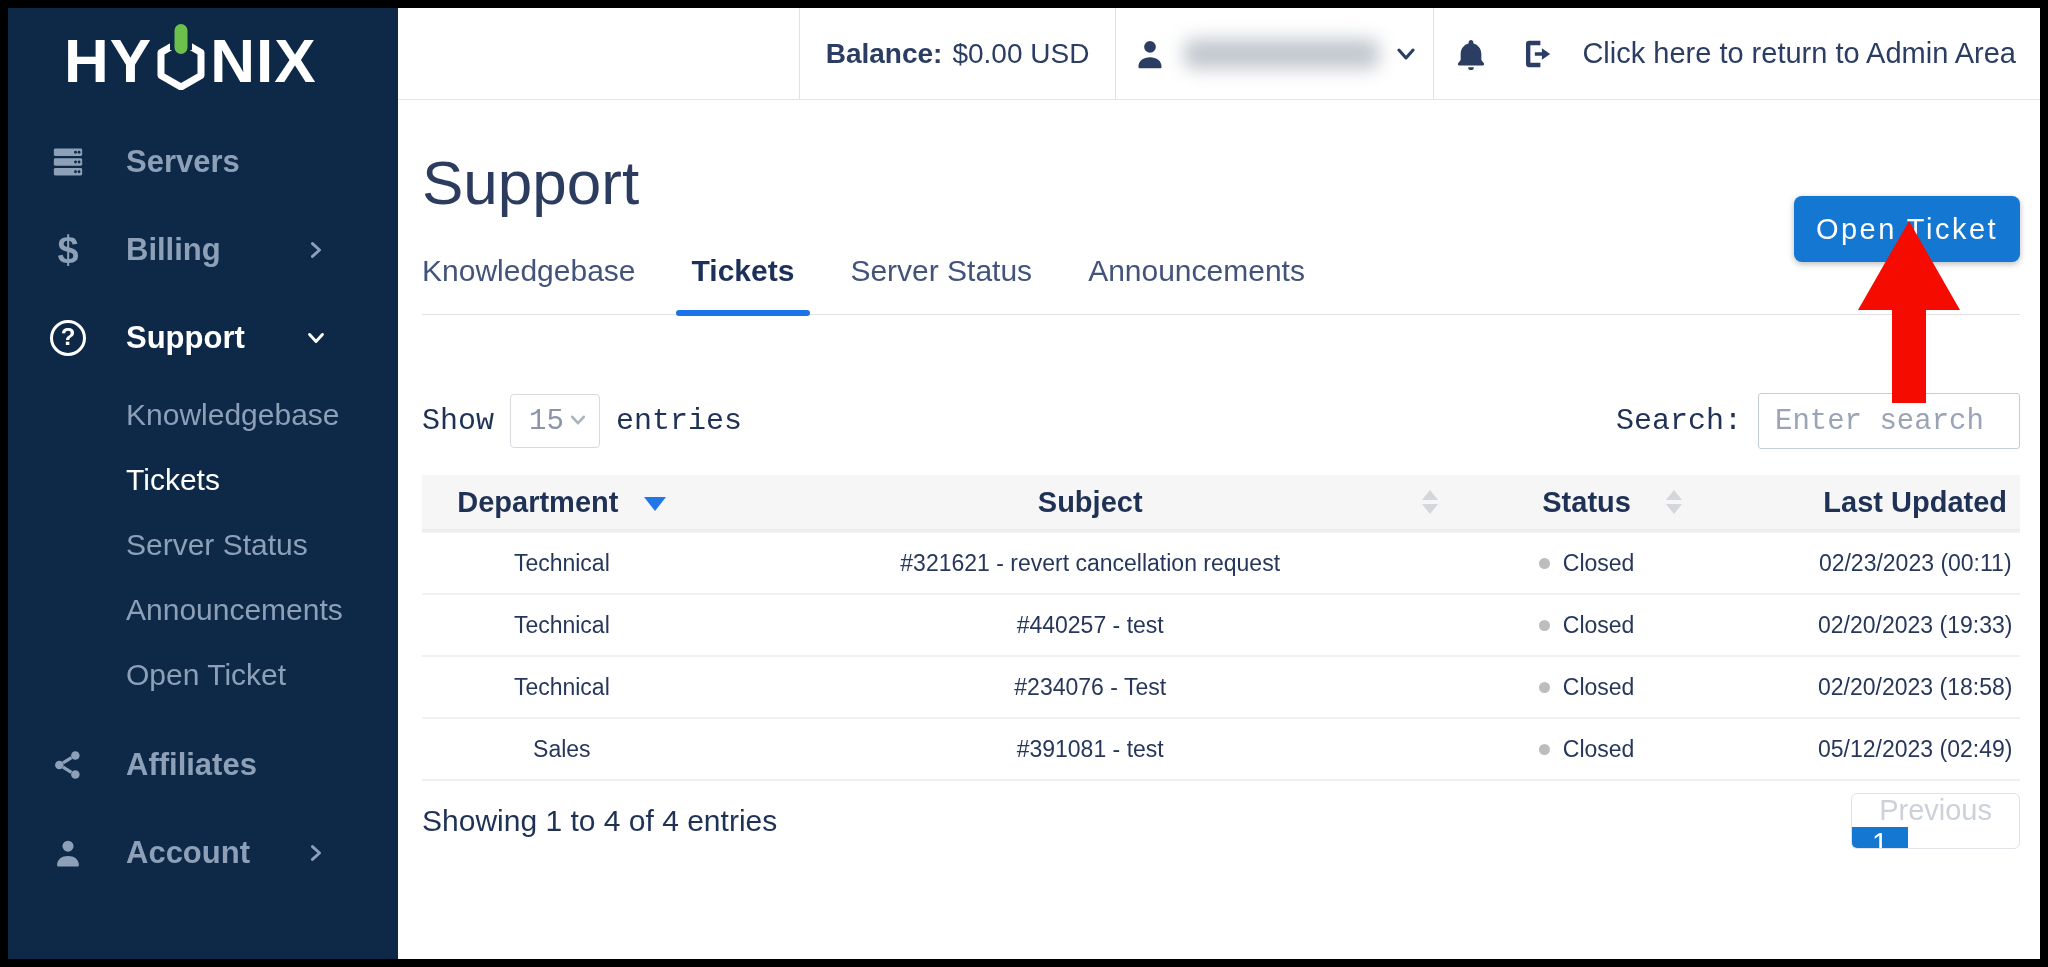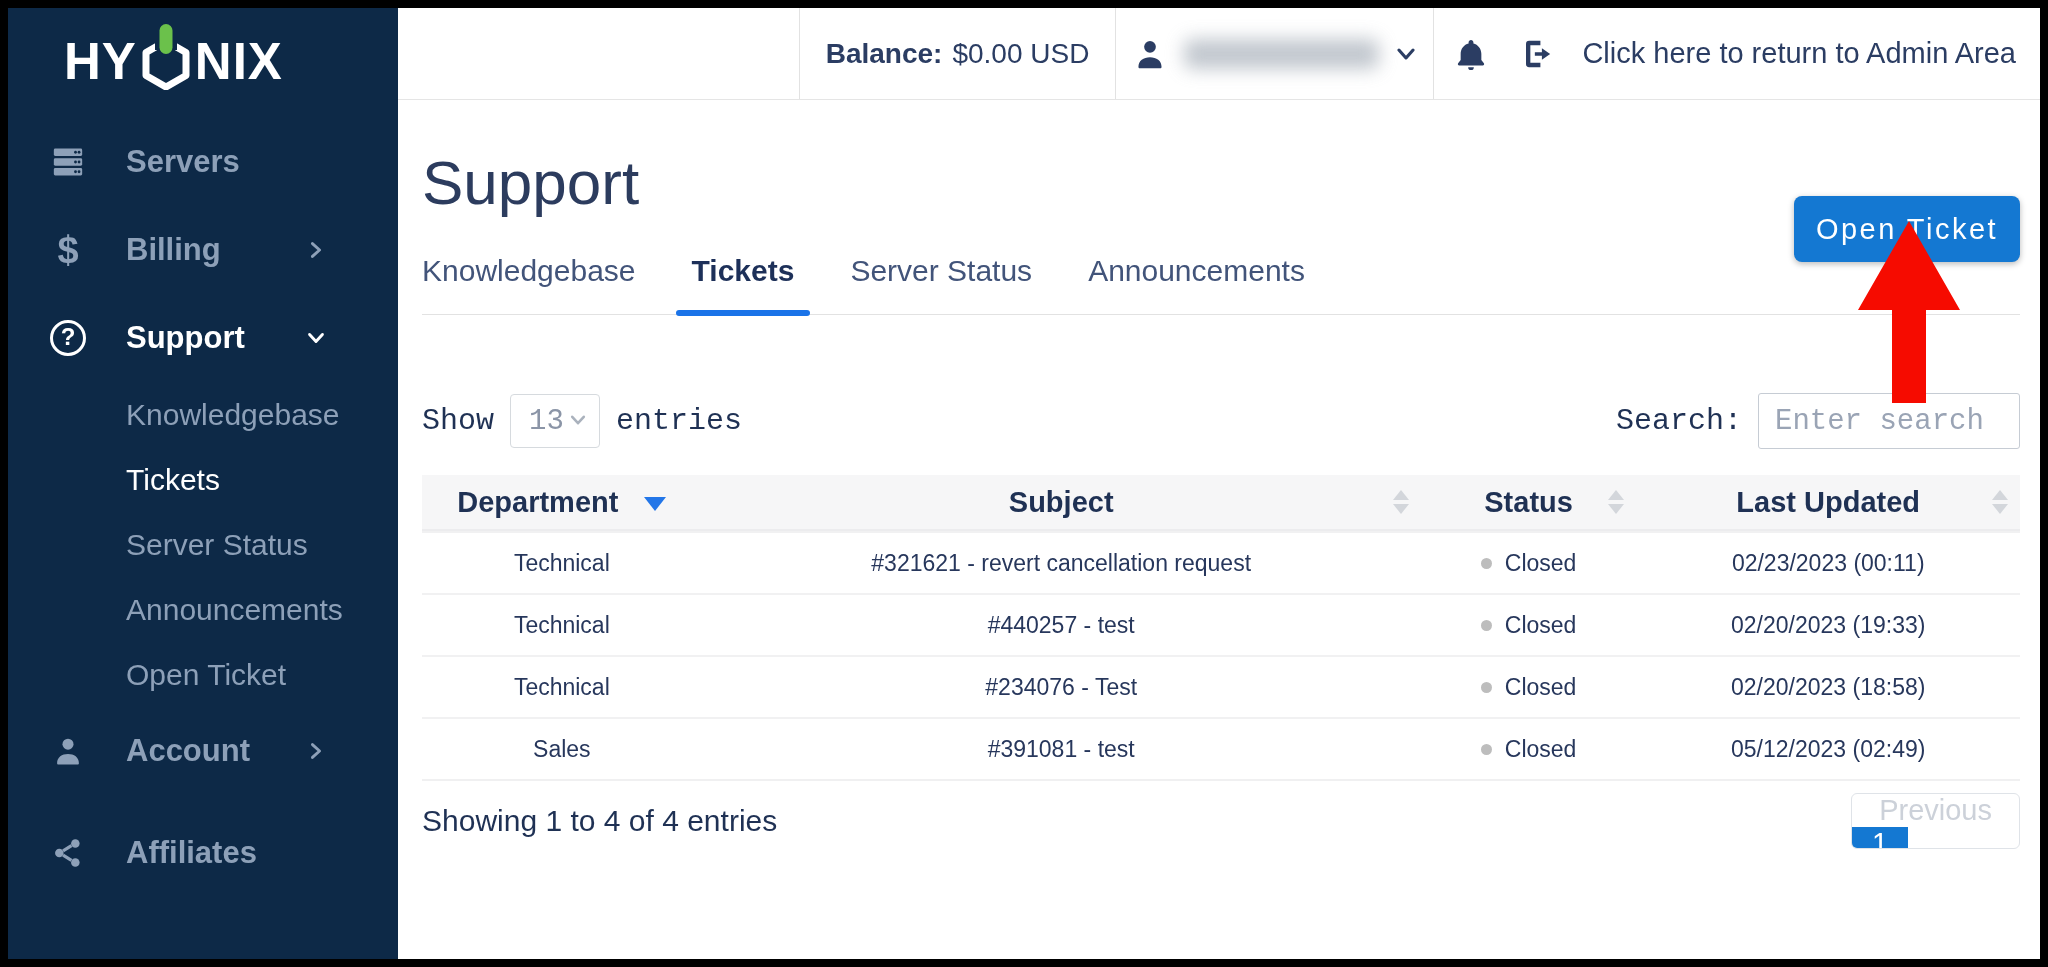--- a/index.html
+++ b/index.html
@@ -11,21 +11,21 @@
     overflow: hidden;
   }
   .frame {
     position: absolute; left:8px; top:8px; right:8px; bottom:8px;
     background: #fff; display: flex; overflow: hidden;
   }
 
   
   .sidebar { width: 390px; flex: none; background: #0d2947; }
   .logo { display:flex; align-items:center; margin: 20px 0 0 56px; height: 66px; cursor:pointer; }
-  .logo-text { color:#fff; font-size: 51px; font-weight: 800; letter-spacing: 1px; line-height: 1; }
+  .logo-text { color:#fff; font-size: 62px; font-weight: 800; letter-spacing: 1px; line-height: 1; }
   .logo-hex { margin: -8px 2px 0 2px; }
   .nav { margin-top: 24px; padding-left: 16px; }
   .nav-item {
     display:flex; align-items:center; height: 88px; padding-right: 72px;
     font-size: 31px; font-weight: 700; color: #8da0b8; cursor: pointer;
   }
   .nav-item .icon-cell { width: 88px; flex:none; display:flex; align-items:center; justify-content:center; color:#8da0b8; }
   .nav-item .nav-label { margin-left: 14px; }
   .nav-item .chev { margin-left: auto; color:#8da0b8; }
   .nav-item.active { color: #fff; }
@@ -101,21 +101,21 @@
   .select-chev { color:#aab2bd; }
   .search-input {
     width: 262px; height: 56px; margin-left: 16px; padding: 0 16px;
     border: 1px solid #c6ccd4; border-radius: 3px;
     font-family: inherit; font-size: 29px; color: #2b3d63; outline: none;
   }
   .search-input::placeholder { color: #9aa4b5; }
 
   
   .tickets-table { margin-top: 26px; border-bottom: 2px solid #f0f0f1; }
-  .t-row { display: grid; grid-template-columns: 17.5% 45% 13.5% 24%; align-items: center; }
+  .t-row { display: grid; grid-template-columns: 17.5% 45% 13.5% 24%; align-items: center; gap: 29px; }
   .t-head {
     background: #f6f6f7; height: 56px; font-weight: 700; color: #1f3154;
     font-size: 29px; border-bottom: 2px solid #ececee;
   }
   .th { position: relative; text-align: center; height:100%; display:flex; align-items:center; justify-content:center; cursor:pointer; }
   .sort-active-down {
     width:0; height:0; margin-left: 26px; margin-top: 4px;
     border-left: 11px solid transparent; border-right: 11px solid transparent;
     border-top: 14px solid #2376e8;
   }
@@ -206,46 +206,46 @@
             </svg>
         </span>
       </div>
 
       <div class="sub-item">Knowledgebase</div>
       <div class="sub-item active">Tickets</div>
       <div class="sub-item">Server Status</div>
       <div class="sub-item">Announcements</div>
       <div class="sub-item">Open Ticket</div>
 
-      <div class="nav-item">
-        <span class="icon-cell">
-          <svg width="34" height="34" viewBox="0 0 24 24" fill="currentColor">
-            <circle cx="12" cy="7.2" r="3.9"></circle>
-            <path d="M4.3 20.6c0-4.1 3.4-6.4 7.7-6.4s7.7 2.3 7.7 6.4c0 .5-.4.9-.9.9H5.2c-.5 0-.9-.4-.9-.9z"></path>
-          </svg>
-        </span>
-        <span class="nav-label">Account</span>
-        <span class="chev">
-          <svg width="20" height="20" viewBox="0 0 14 14">
-              <path d="M4.5 2.5 9.5 7 4.5 11.5" fill="none" stroke="currentColor" stroke-width="2" stroke-linecap="round" stroke-linejoin="round"></path>
-            </svg>
-        </span>
-      </div>
-
       <div class="nav-item nav-gap">
         <span class="icon-cell">
           <svg width="32" height="32" viewBox="0 0 24 24" fill="currentColor">
             <circle cx="17.5" cy="4.8" r="3.2"></circle>
               <circle cx="5.5" cy="12" r="3.2"></circle>
               <circle cx="17.5" cy="19.2" r="3.2"></circle>
             <path d="M8.3 10.4 14.6 6.4M8.3 13.6 14.6 17.6" stroke="currentColor" stroke-width="2.4" fill="none"></path>
           </svg>
         </span>
         <span class="nav-label">Affiliates</span>
       </div>
+
+      <div class="nav-item">
+        <span class="icon-cell">
+          <svg width="34" height="34" viewBox="0 0 24 24" fill="currentColor">
+            <circle cx="12" cy="7.2" r="3.9"></circle>
+            <path d="M4.3 20.6c0-4.1 3.4-6.4 7.7-6.4s7.7 2.3 7.7 6.4c0 .5-.4.9-.9.9H5.2c-.5 0-.9-.4-.9-.9z"></path>
+          </svg>
+        </span>
+        <span class="nav-label">Account</span>
+        <span class="chev">
+          <svg width="20" height="20" viewBox="0 0 14 14">
+              <path d="M4.5 2.5 9.5 7 4.5 11.5" fill="none" stroke="currentColor" stroke-width="2" stroke-linecap="round" stroke-linejoin="round"></path>
+            </svg>
+        </span>
+      </div>
     </nav>
   </aside>
 
   <div class="main">
 
     <header class="topbar">
       <div class="tb-section tb-balance">
         <span class="bold">Balance:</span>
         <span>$0.00 USD</span>
       </div>
@@ -288,21 +288,21 @@
         <div class="tab">Knowledgebase</div>
         <div class="tab active">Tickets</div>
         <div class="tab">Server Status</div>
         <div class="tab">Announcements</div>
       </div>
 
       <div class="toolbar">
         <div class="toolbar-left">
           <span>Show</span>
           <div class="page-select">
-            <span>13</span>
+            <span>15</span>
             <span class="select-chev">
               <svg width="18" height="18" viewBox="0 0 14 14">
                   <path d="M2.5 4.5 7 9.5 11.5 4.5" fill="none" stroke="currentColor" stroke-width="2" stroke-linecap="round" stroke-linejoin="round"></path>
                 </svg>
             </span>
           </div>
           <span>entries</span>
         </div>
         <div class="toolbar-right">
           <span>Search:</span>

